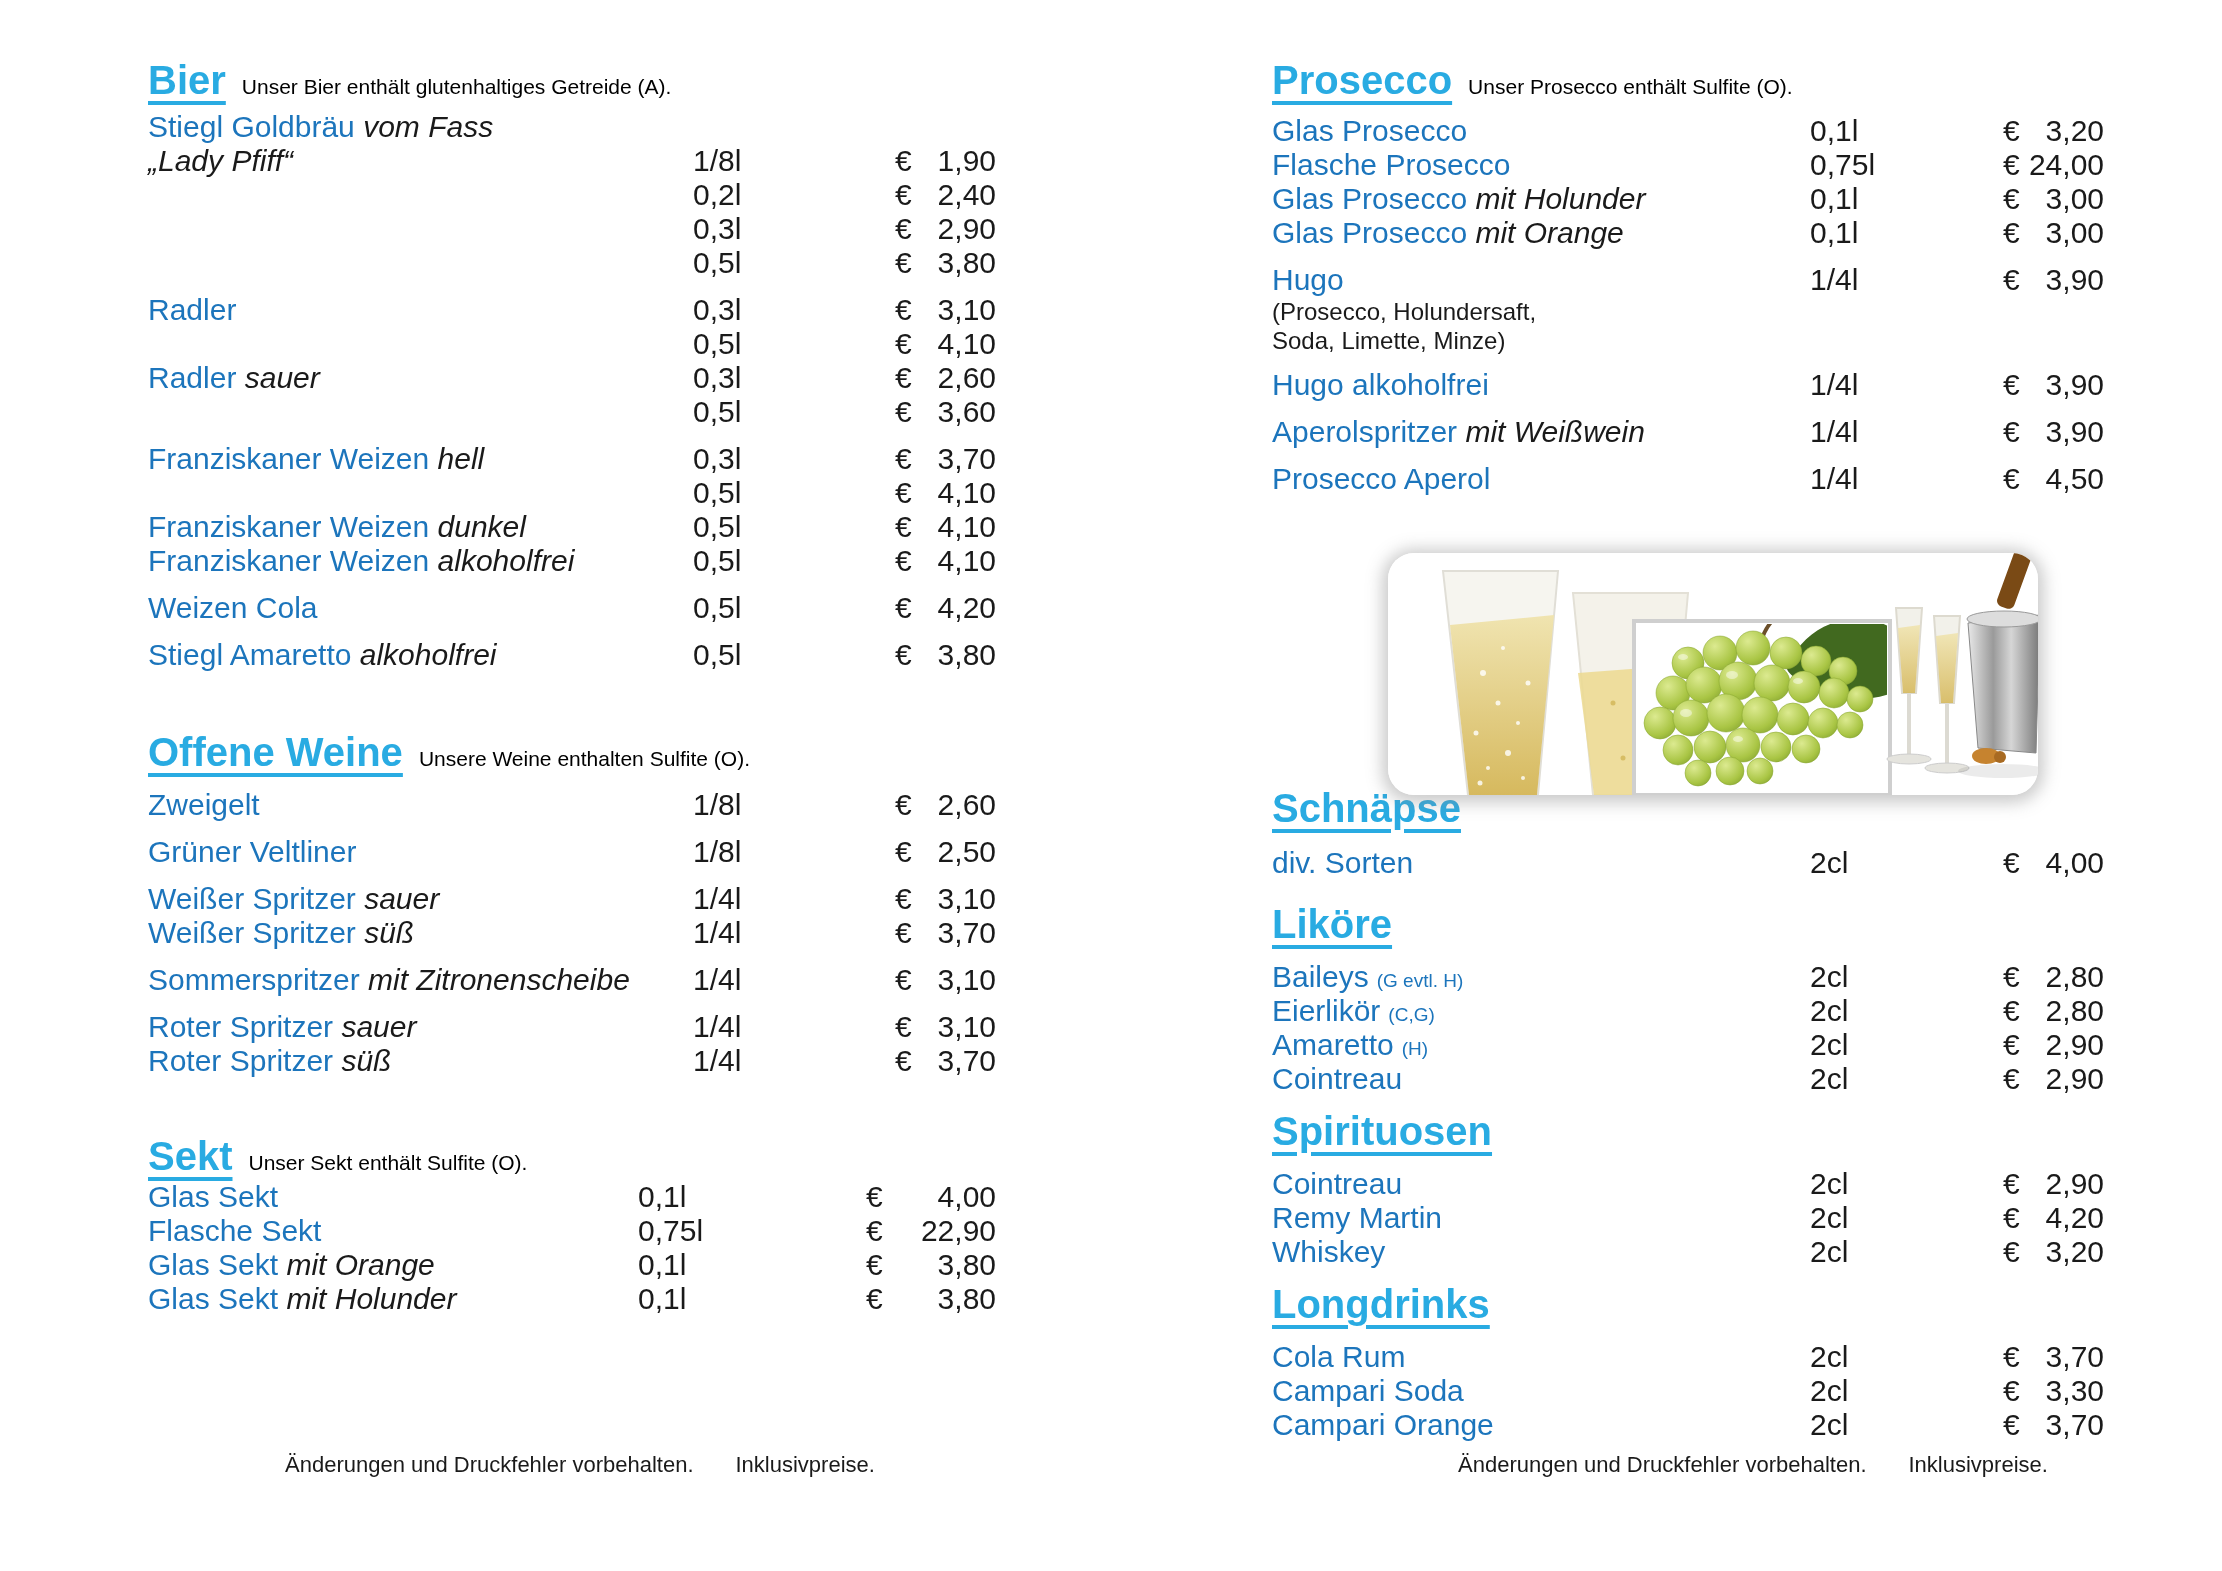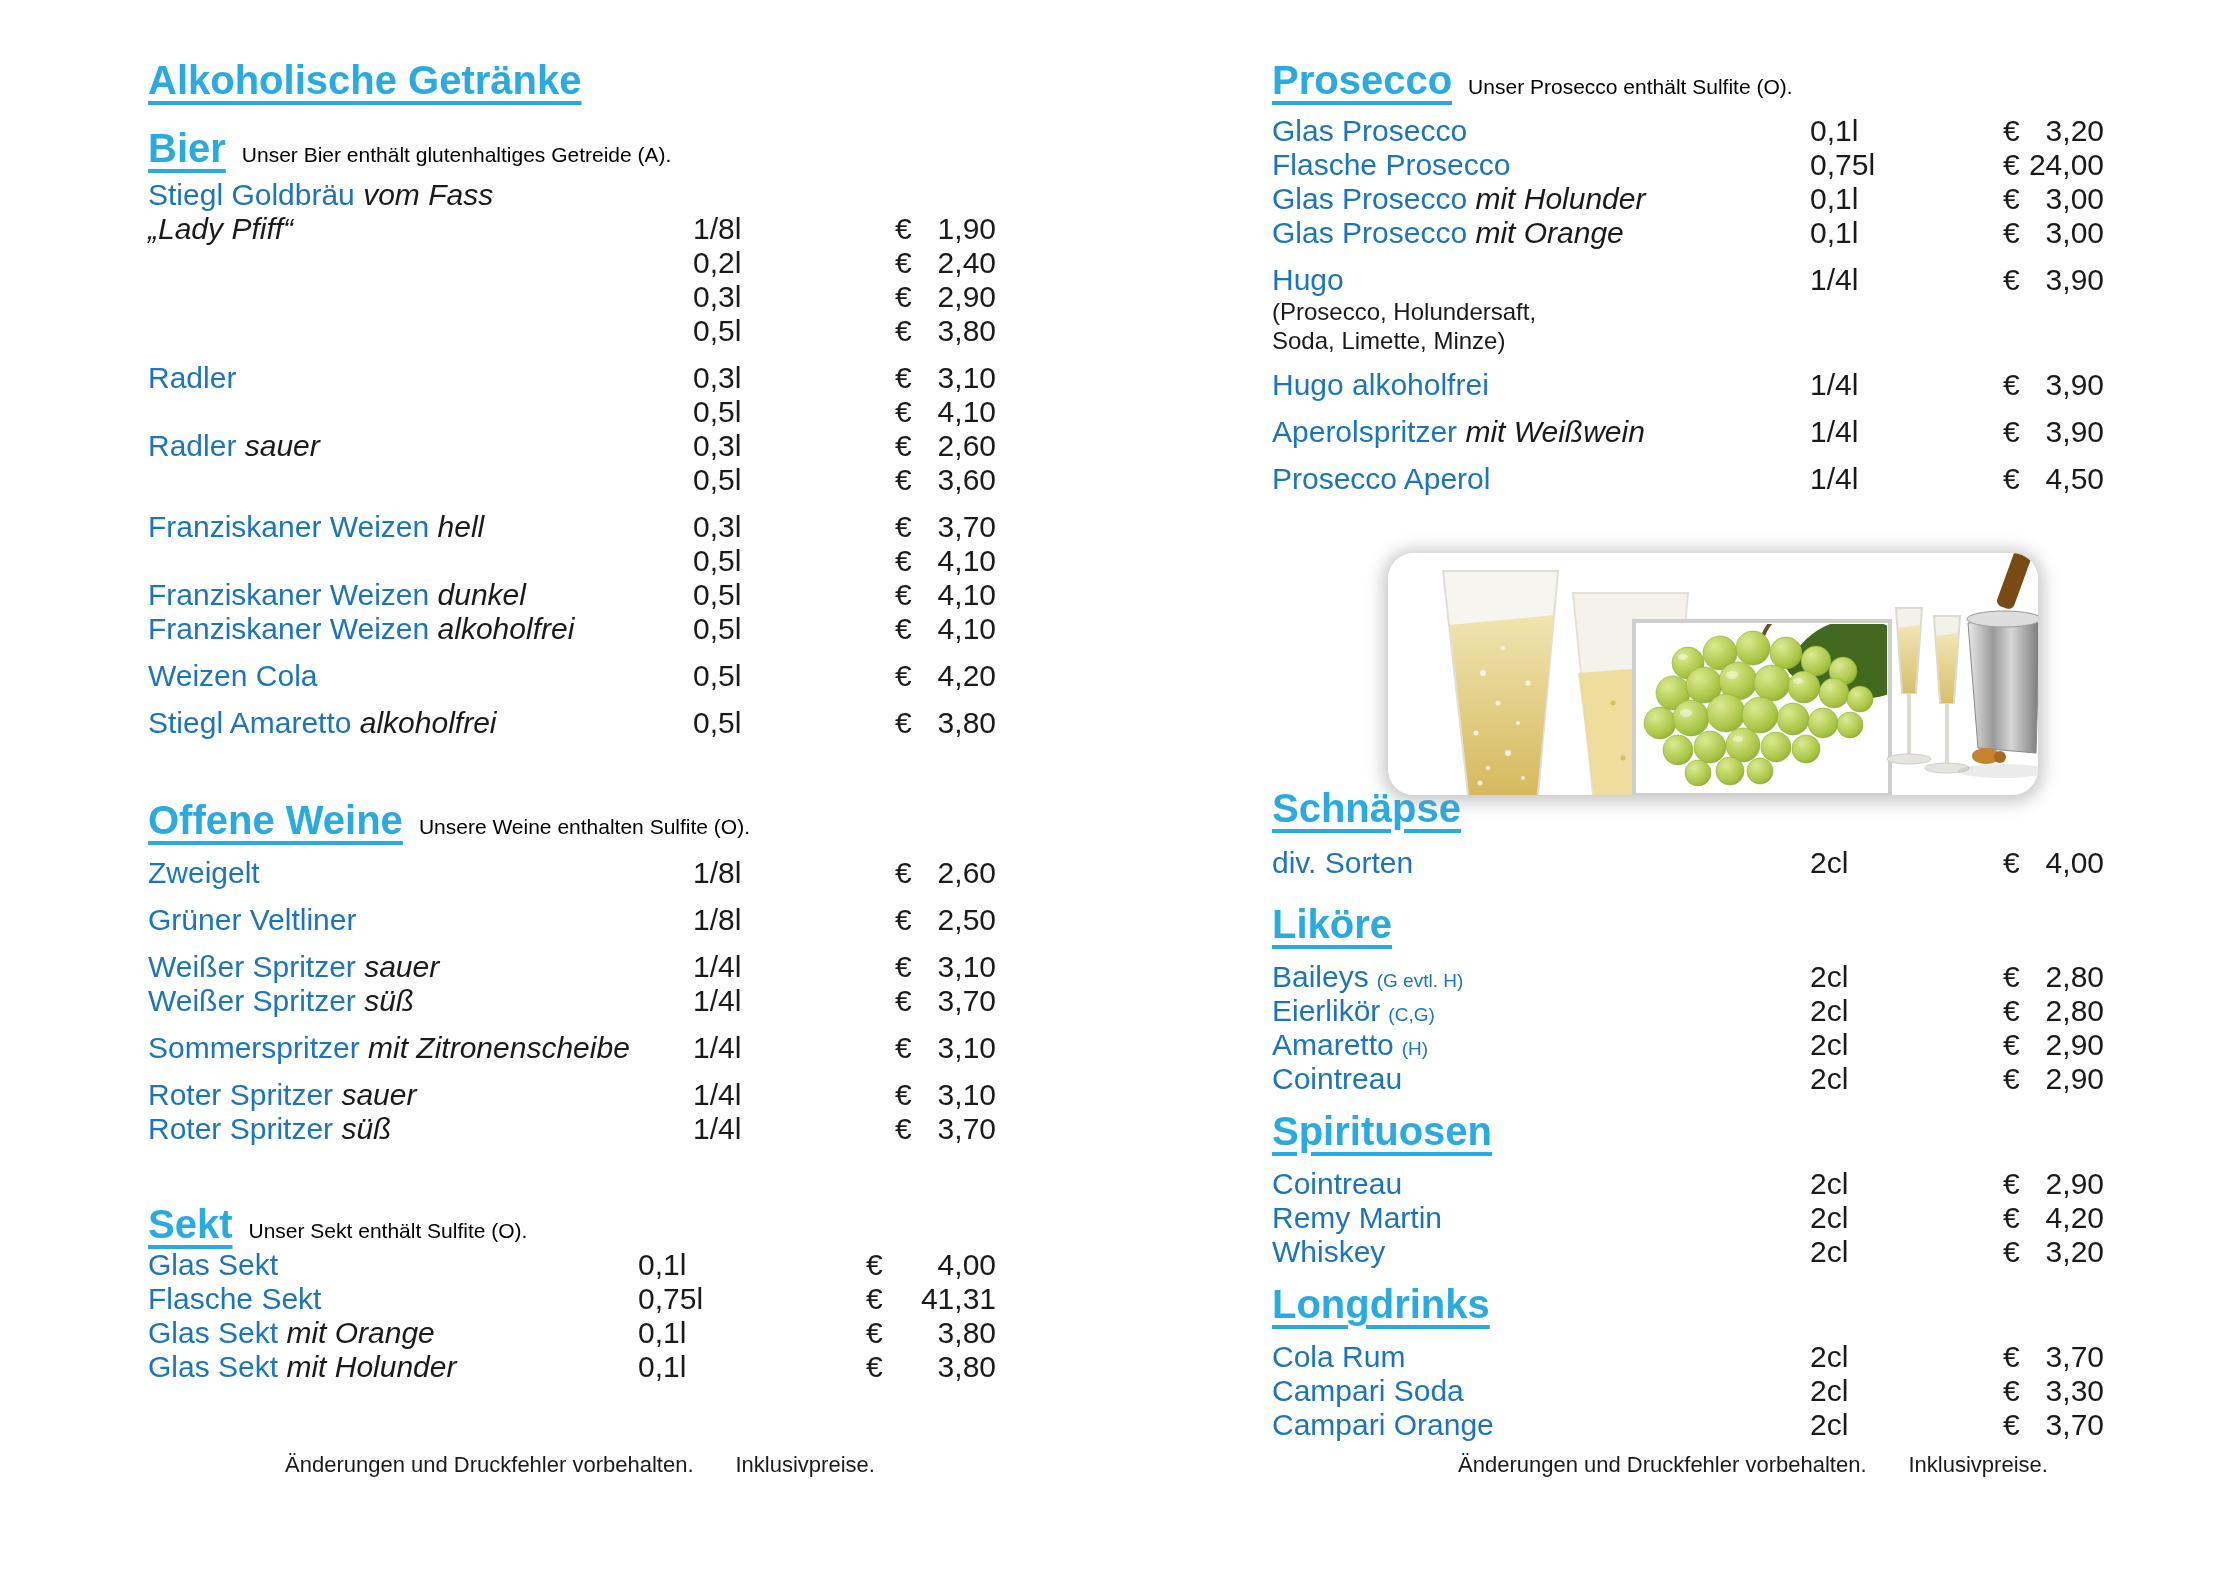--- a/index.html
+++ b/index.html
@@ -69,23 +69,20 @@
   .footer-left{left:285px;}
   .footer-right{left:1458px;}
   .fgap{display:inline-block;width:42px;}
 </style>
 </head>
 <body>
 
 <div class="page">
 
   <div class="menu-column col-left">
-      <section class="menu-section sec-alkoholische-getraenke">
-        <div class="heading-row"><span class="section-heading">Alkoholische Getränke</span></div>
-      </section>
       <section class="menu-section sec-bier">
         <div class="heading-row"><span class="section-heading">Bier</span><span class="section-note">Unser Bier enthält glutenhaltiges Getreide (A).</span></div>
         <div class="menu-group">
           <div class="menu-row">
             <span class="item-label"><span class="item-name">Stiegl Goldbräu</span><span class="item-suffix"> vom Fass</span></span>
           </div>
           <div class="menu-row">
             <span class="item-label"><span class="item-suffix">„Lady Pfiff“</span></span>
             <span class="size">1/8l</span>
             <span class="euro">€</span>
@@ -234,21 +231,21 @@
           <div class="menu-row">
             <span class="item-label"><span class="item-name">Glas Sekt</span></span>
             <span class="size">0,1l</span>
             <span class="euro">€</span>
             <span class="val">4,00</span>
           </div>
           <div class="menu-row">
             <span class="item-label"><span class="item-name">Flasche Sekt</span></span>
             <span class="size">0,75l</span>
             <span class="euro">€</span>
-            <span class="val">41,31</span>
+            <span class="val">22,90</span>
           </div>
           <div class="menu-row">
             <span class="item-label"><span class="item-name">Glas Sekt</span><span class="item-suffix"> mit Orange</span></span>
             <span class="size">0,1l</span>
             <span class="euro">€</span>
             <span class="val">3,80</span>
           </div>
           <div class="menu-row">
             <span class="item-label"><span class="item-name">Glas Sekt</span><span class="item-suffix"> mit Holunder</span></span>
             <span class="size">0,1l</span>

